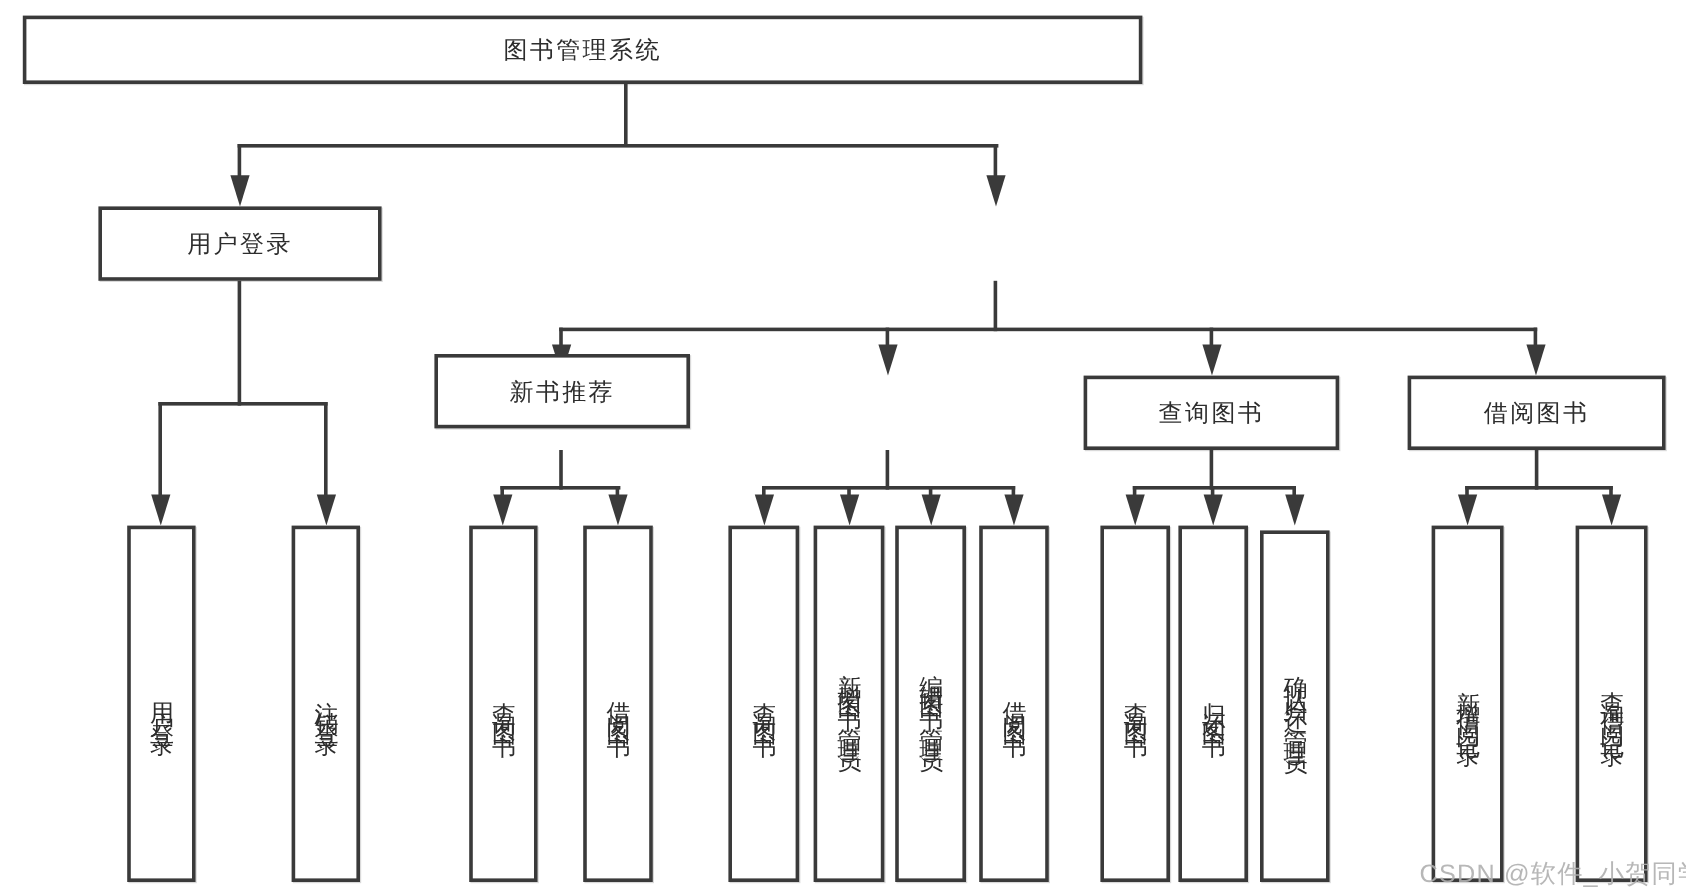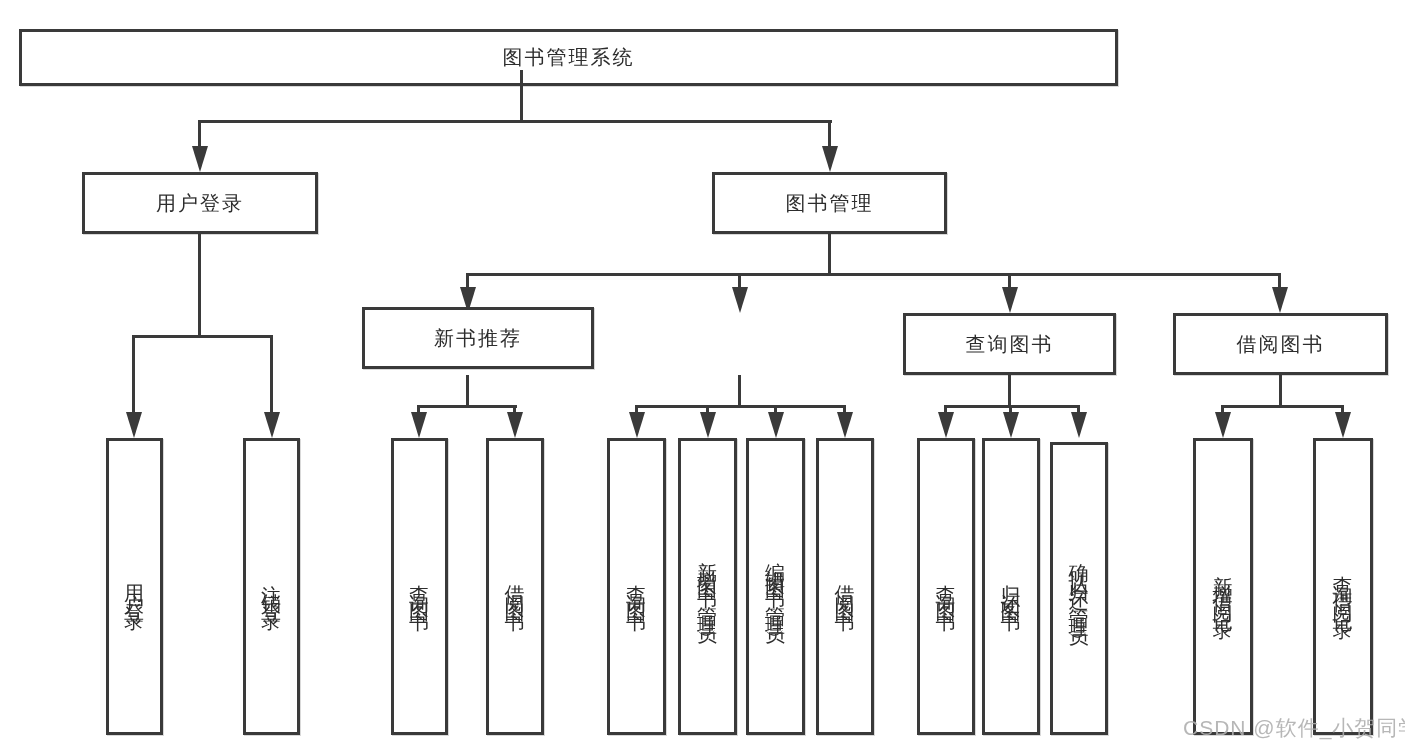--- a/index.html
+++ b/index.html
@@ -65,57 +65,54 @@
     letter-spacing: 1px;
     white-space: nowrap;
     z-index: 10;
   }
 </style>
 </head>
 <body>
 
 <div class="canvas">
 
-  <div class="box" style="left:19px; top:29px; width:1099px; height:57px;">
+  <div class="box" style="left:19px; top:13px; width:933px; height:57px;">
     <span>图书管理系统</span>
   </div>
 
   <div class="vline" style="left:520px; top:70px; height:52px;"></div>
   <div class="hline" style="left:198px; top:120px; width:634px;"></div>
   <div class="vline" style="left:198px; top:120px; height:28px;"></div>
   <div class="ahead" style="left:192px; top:146px;"></div>
   <div class="vline" style="left:828px; top:120px; height:28px;"></div>
   <div class="ahead" style="left:822px; top:146px;"></div>
 
   <div class="box" style="left:82px; top:172px; width:236px; height:62px;">
     <span>用户登录</span>
-  </div>
-  <div class="box" style="left:712px; top:172px; width:235px; height:62px;">
-    <span>图书管理</span>
   </div>
 
   <div class="vline" style="left:198px; top:234px; height:104px;"></div>
   <div class="hline" style="left:132px; top:335px; width:141px;"></div>
   <div class="vline" style="left:132px; top:335px; height:79px;"></div>
   <div class="ahead" style="left:126px; top:412px;"></div>
   <div class="vline" style="left:270px; top:335px; height:79px;"></div>
   <div class="ahead" style="left:264px; top:412px;"></div>
 
   <div class="vline" style="left:828px; top:234px; height:42px;"></div>
   <div class="hline" style="left:466px; top:273px; width:815px;"></div>
   <div class="vline" style="left:466px; top:273px; height:18px;"></div>
   <div class="ahead" style="left:460px; top:287px;"></div>
   <div class="vline" style="left:738px; top:273px; height:18px;"></div>
   <div class="ahead" style="left:732px; top:287px;"></div>
   <div class="vline" style="left:1008px; top:273px; height:18px;"></div>
   <div class="ahead" style="left:1002px; top:287px;"></div>
   <div class="vline" style="left:1278px; top:273px; height:18px;"></div>
   <div class="ahead" style="left:1272px; top:287px;"></div>
 
-  <div class="box" style="left:362px; top:307px; width:232px; height:62px;text-align:right;">
+  <div class="box" style="left:362px; top:295px; width:213px; height:62px;text-align:right;">
     <span>新书推荐</span>
   </div>
   <div class="box" style="left:903px; top:313px; width:213px; height:62px;">
     <span>查询图书</span>
   </div>
   <div class="box" style="left:1173px; top:313px; width:215px; height:62px;">
     <span>借阅图书</span>
   </div>
 
   <div class="vline" style="left:466px; top:375px; height:33px;"></div>

